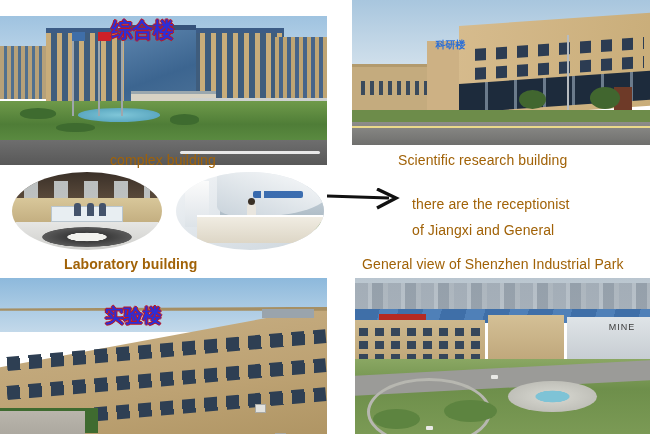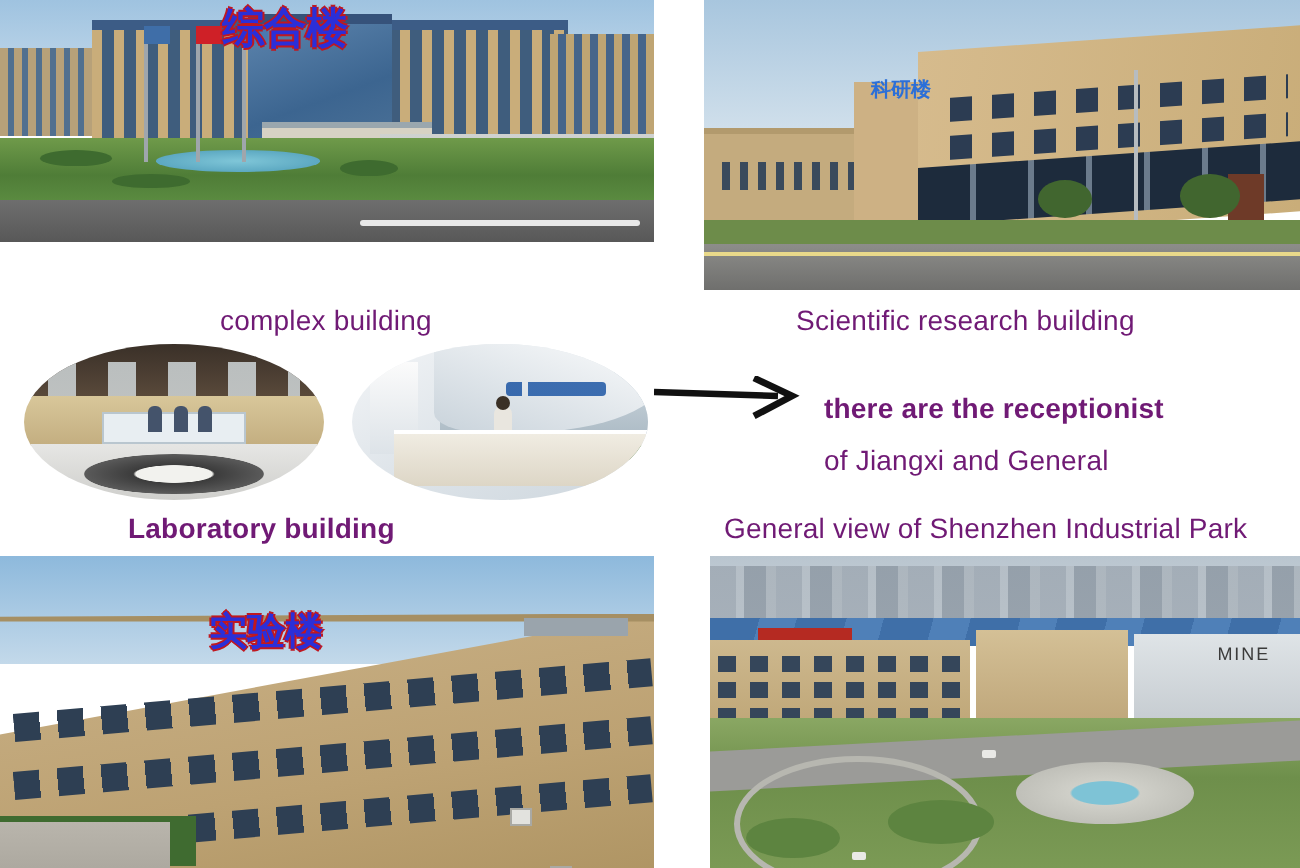--- a/index.html
+++ b/index.html
@@ -21,41 +21,41 @@
   .photo { position: absolute; inset: 0; }
   .sky {
     position: absolute; left: 0; right: 0; top: 0;
     background: linear-gradient(#b9d4ea, #dfeaf3);
   }
   .ground { position: absolute; left: 0; right: 0; bottom: 0; }
 
   
   .caption {
     position: absolute;
-    color: #701a75;
+    color: #a16207;
     font-size: 14px;
     font-family: "Liberation Sans", sans-serif;
     white-space: nowrap;
     letter-spacing: 0.1px;
   }
 
   
   .cn-sign {
     position: absolute;
     font-family: "DejaVu Sans", sans-serif;
     font-weight: bold;
     color: #2b2fd8;
     text-shadow:
        1px 0 0 #c01820, -1px 0 0 #c01820,
        0 1px 0 #c01820, 0 -1px 0 #c01820;
     white-space: nowrap;
   }
 
   
-  #p-complex { left: 0; top: 0; width: 327px; height: 121px; }
+  #p-complex { left: 0; top: 16px; width: 327px; height: 149px; }
   #p-complex .sky { height: 46%; background: linear-gradient(#9fc3e0, #cfe0ee); }
   #p-complex .bldg-main {
     position: absolute; left: 14%; top: 8%; width: 73%; height: 50%;
     background:
       repeating-linear-gradient(to right,
         #c9ad7a 0px, #c9ad7a 5px, #3f5d7d 5px, #3f5d7d 11px),
       #c2a574;
     border-top: 5px solid #3c5c86;
   }
   #p-complex .bldg-glass {
@@ -420,21 +420,21 @@
   <div class="desk"></div>
 </div>
 
 <div id="arrow-group">
   <svg width="80" height="22" viewBox="0 0 80 22">
     <line x1="0" y1="8" x2="62" y2="10" stroke="#111111" stroke-width="3.2"></line>
     <polyline points="50,1 69,10 50,20" fill="none" stroke="#111111" stroke-width="3.4" stroke-linejoin="miter" stroke-linecap="butt"></polyline>
   </svg>
 </div>
 
-<div class="caption" style="left:412px; top:196px;font-weight:bold;">there are the receptionist</div>
+<div class="caption" style="left:412px; top:196px;">there are the receptionist</div>
 <div class="caption" style="left:412px; top:222px;">of Jiangxi and General</div>
 
 <div class="caption" style="left:64px; top:256px;font-weight:bold;">Laboratory building</div>
 
 <div class="panel" id="p-lab">
   <div class="photo">
     <div class="sky"></div>
     <div class="facade"></div>
     <div class="roofline"></div>
     <div class="roof-unit"></div>

